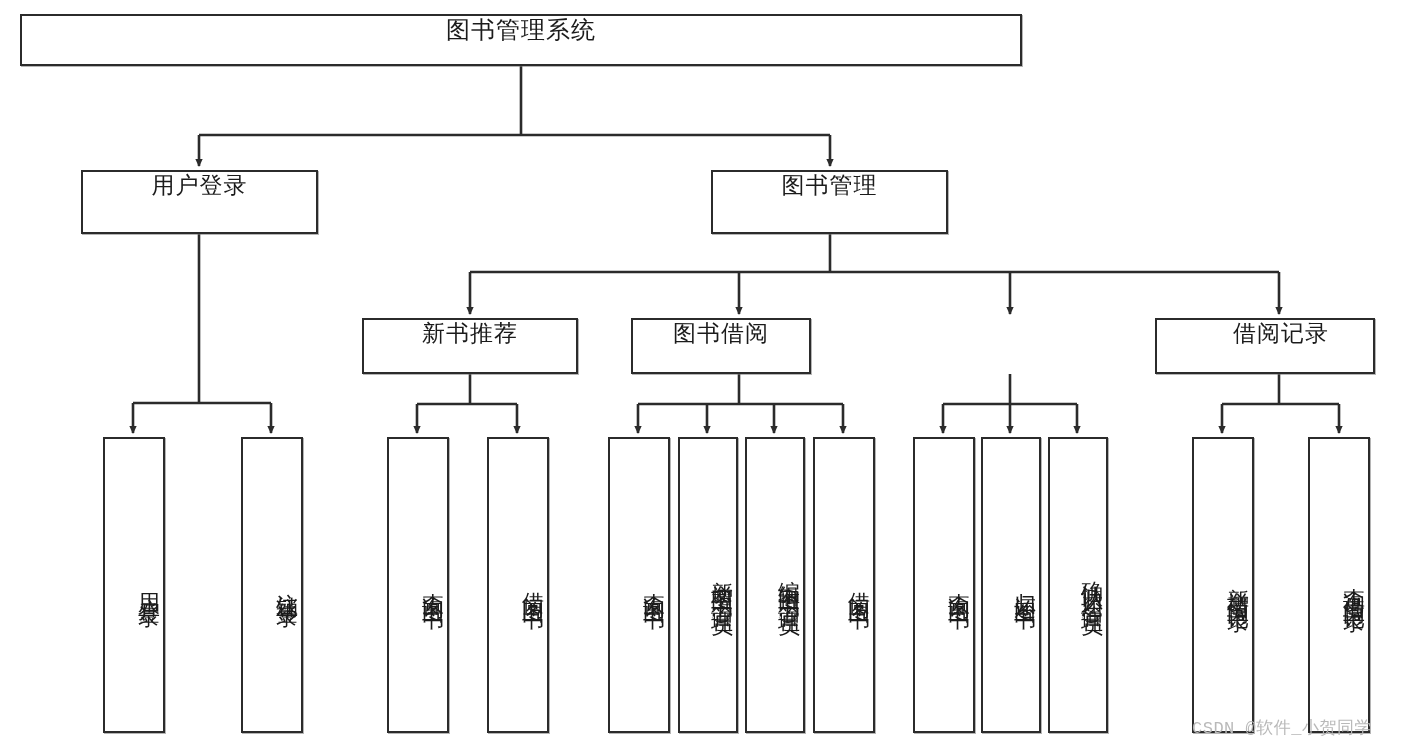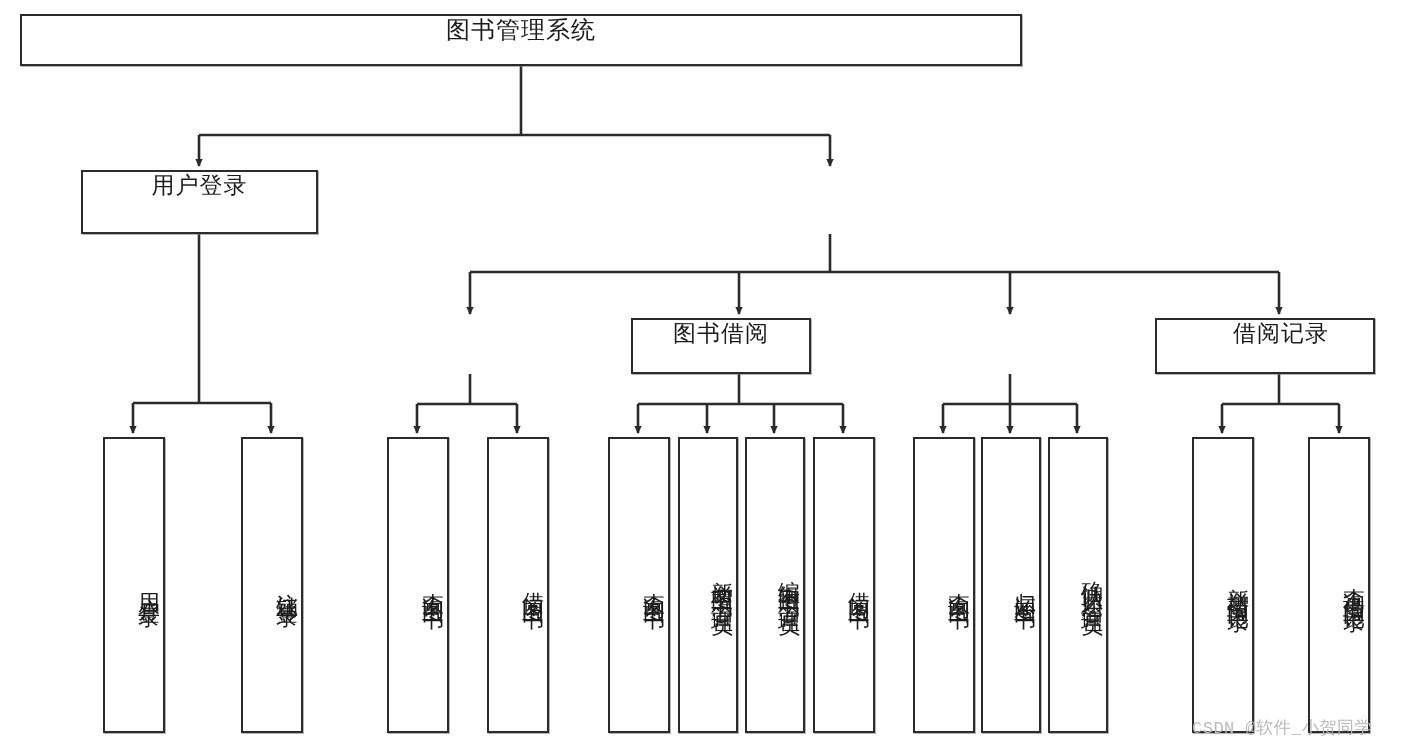--- a/index.html
+++ b/index.html
@@ -120,21 +120,27 @@
     </g>
   </svg>
 
   <div class="node h root" style="left:20px; top:14px; width:1002px; height:52px;">
     <span>图书管理系统</span>
   </div>
 
   <div class="node h" style="left:81px; top:170px; width:237px; height:64px;">
     <span>用户登录</span>
   </div>
+  <div class="node h" style="left:711px; top:170px; width:237px; height:64px;">
+    <span>图书管理</span>
+  </div>
 
+  <div class="node h" style="left:362px; top:318px; width:216px; height:56px;">
+    <span>新书推荐</span>
+  </div>
   <div class="node h" style="left:631px; top:318px; width:180px; height:56px;">
     <span>图书借阅</span>
   </div>
   <div class="node h" style="left:1155px; top:318px; width:220px; height:56px;padding-left:32px;">
     <span>借阅记录</span>
   </div>
 
   <div class="node v" style="left:103px; top:437px; width:62px; height:296px;">
     <span class="vlabel">用户登录</span>
   </div>

